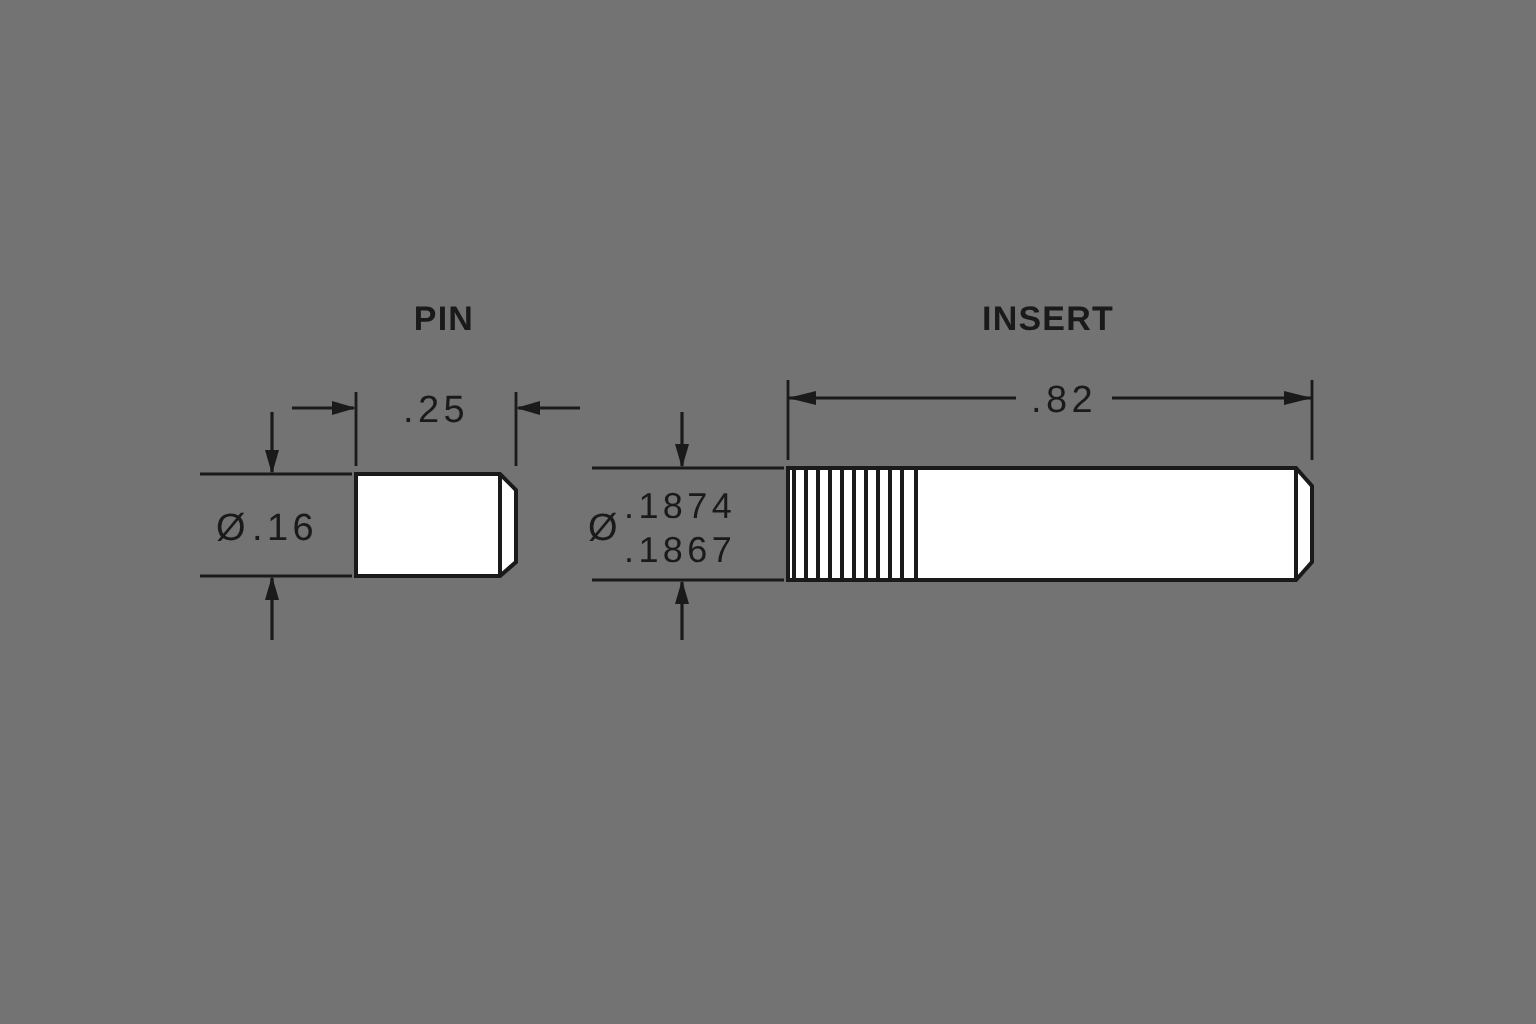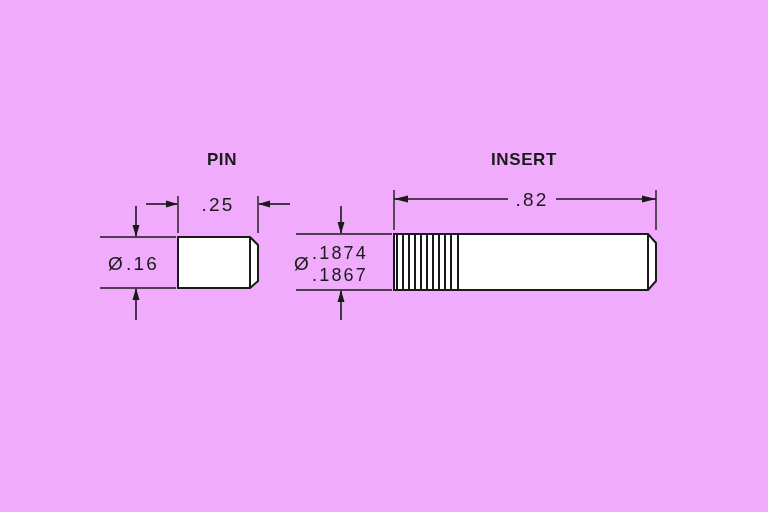--- a/index.html
+++ b/index.html
@@ -10,21 +10,21 @@
   body {
     width: 768px;
     height: 512px;
     font-family: "Liberation Sans", sans-serif;
     overflow: hidden;
   }
   #drawing-root {
     position: relative;
     width: 768px;
     height: 512px;
-    background: #f0abfc;
+    background: #737373;
   }
   svg.drawing-canvas {
     position: absolute;
     left: 0;
     top: 0;
     width: 768px;
     height: 512px;
     display: block;
   }
   .part-title {

